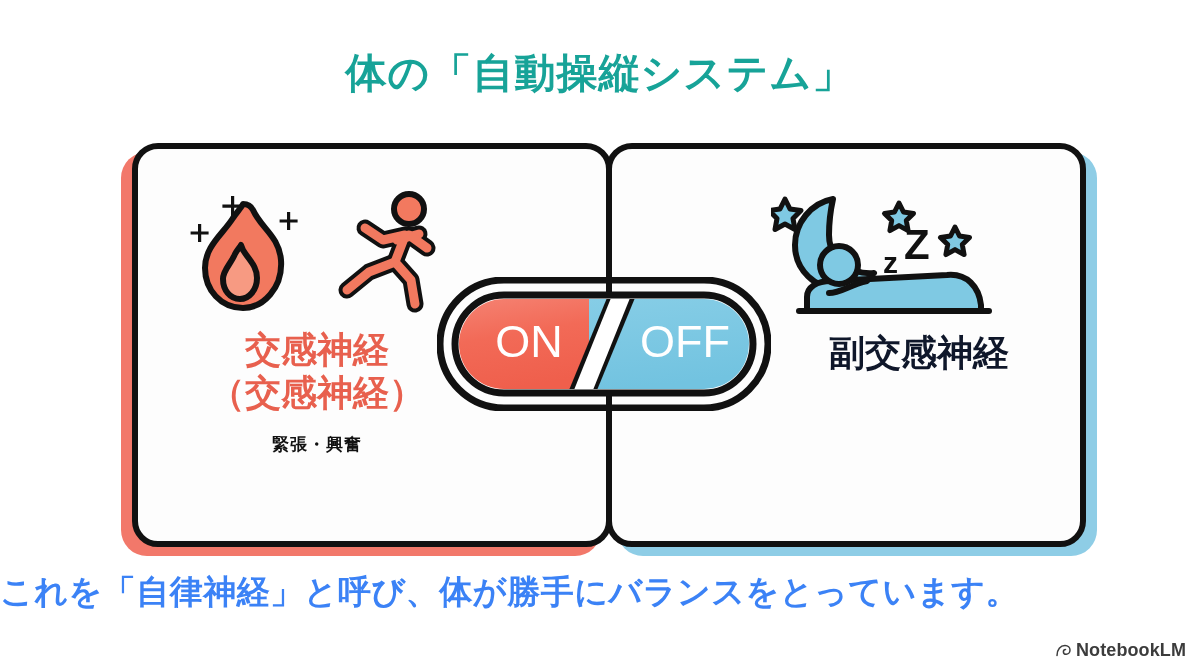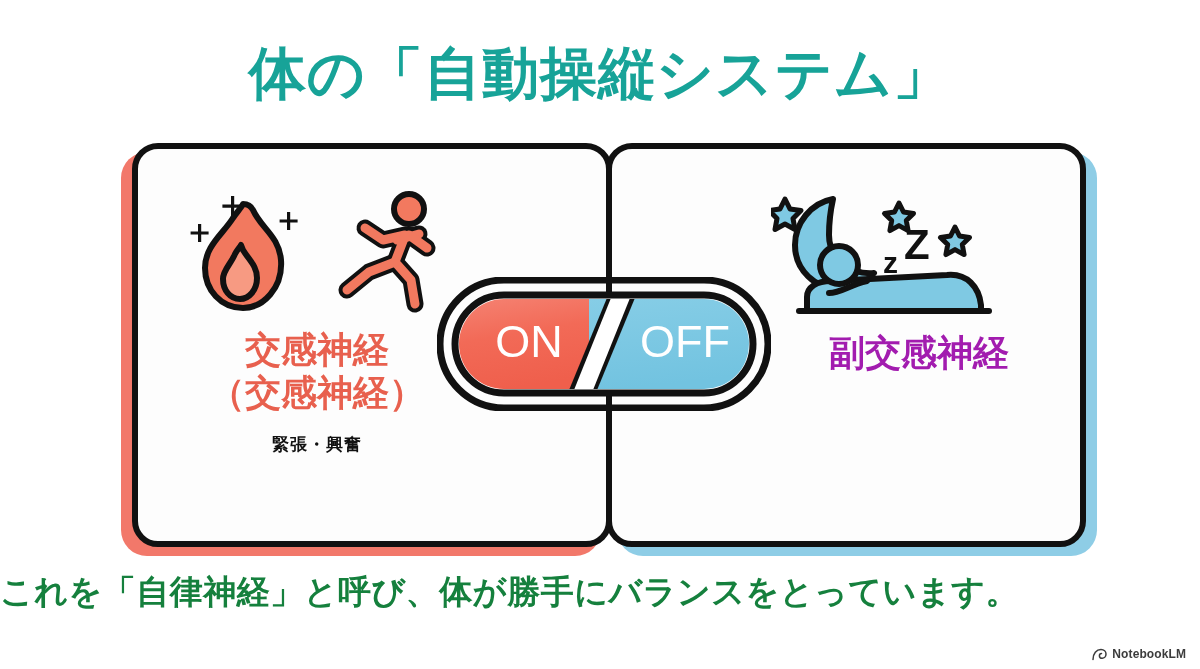--- a/index.html
+++ b/index.html
@@ -18,21 +18,21 @@
     overflow: hidden;
   }
 
   
   #title {
     position: absolute;
     left: 0;
     top: 38px;
     width: 1200px;
     text-align: center;
-    font-size: 57px;
+    font-size: 41px;
     line-height: 70px;
     font-weight: 700;
     letter-spacing: 1px;
     color: #17a398;
     white-space: nowrap;
   }
 
   
   .panel-wrap { position: absolute; }
 
@@ -94,21 +94,21 @@
     font-size: 17px;
     font-weight: 700;
     color: #111111;
     text-align: center;
     white-space: nowrap;
     margin-top: 16px;
     letter-spacing: 1px;
   }
 
   #label-left  { color: #e8604e; }
-  #label-right { color: #a21caf; margin-left: 36px; }
+  #label-right { color: #0f172a; margin-left: 36px; }
 
   
   #toggle {
     position: absolute;
     left: 437px;
     top: 277px;
     width: 334px;
     height: 132px;
   }
   #toggle svg { display: block; }
@@ -116,35 +116,35 @@
   
   #caption {
     position: absolute;
     left: 0;
     top: 570px;
     width: 960px;
     text-align: left;
     font-size: 33px;
     line-height: 44px;
     font-weight: 700;
-    color: #15803d;
+    color: #3b82f6;
     letter-spacing: 0.5px;
     white-space: nowrap;
   }
 
   
   #watermark {
     position: absolute;
     right: 14px;
     bottom: 8px;
     display: flex;
     align-items: center;
     gap: 5px;
     color: #3c3c3c;
-    font-size: 12px;
+    font-size: 18px;
     font-weight: 600;
     letter-spacing: 0.1px;
   }
   #watermark svg { display: block; }
 </style>
 </head>
 <body>
 
 <div id="stage">
 

